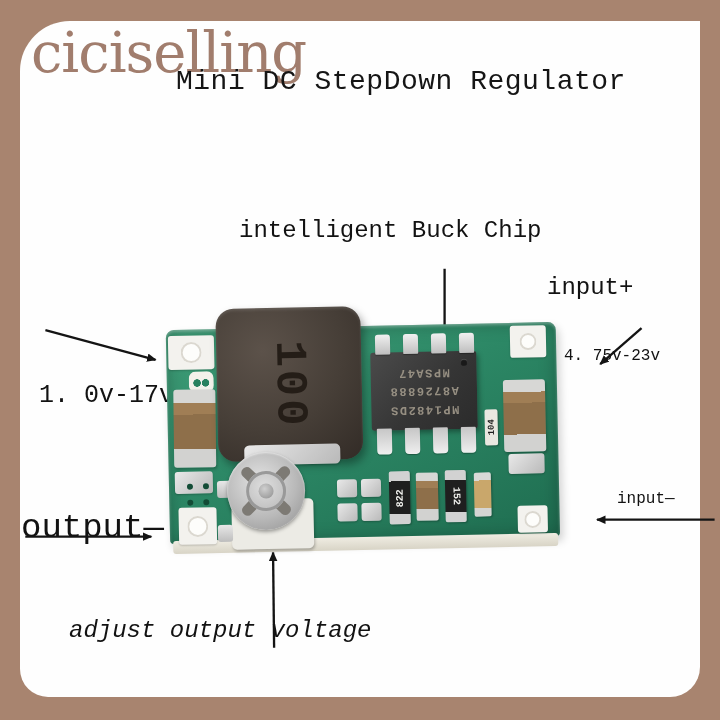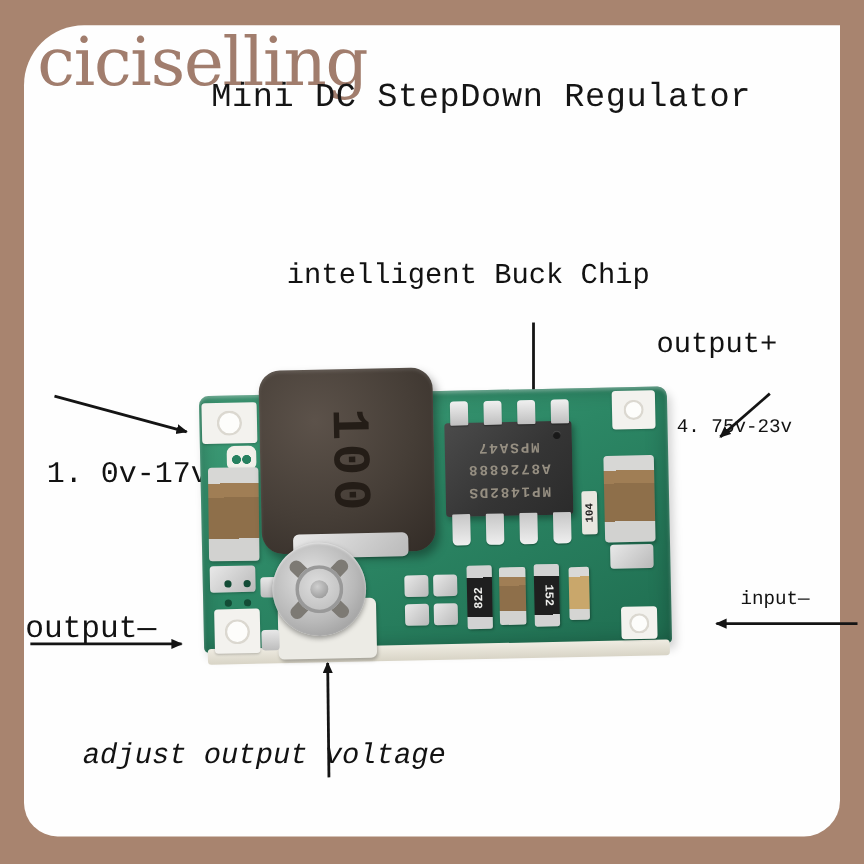--- a/index.html
+++ b/index.html
@@ -21,21 +21,21 @@
     letter-spacing:-1px;
   }
   .title{
     position:absolute;left:144px;top:33px;margin:12px;
     font-size:28px;font-weight:400;color:#151515;letter-spacing:.5px;
   }
   .lbl{position:absolute;color:#121212;white-space:nowrap;line-height:1.1;}
   .lbl-buck   {left:219px;top:197px;font-size:24px;font-family:Liberation Mono, monospace;}
   .lbl-outp   {left:17px; top:260px;font-size:24px;}
   .lbl-orange {left:19px; top:361px;font-size:25px;}
-  .lbl-out    {left:1px;  top:489px;font-size:26px;}
+  .lbl-out    {left:1px;  top:489px;font-size:34px;}
   .lbl-inp    {left:527px;top:254px;font-size:24px;}
   .lbl-irange {left:544px;top:327px;font-size:16px;}
   .lbl-in     {left:597px;top:470px;font-size:16px;}
   .lbl-adj    {left:49px; top:597px;font-size:24px;font-style:italic;}
   
   .arrows{position:absolute;left:0;top:0;width:720px;height:720px;pointer-events:none;}
   .arrows line{stroke:#141414;stroke-width:2.2;}
   
   .board{position:absolute;left:148px;top:305px;width:390px;height:224px;transform:rotate(-1.2deg);}
   .board-face{
@@ -123,21 +123,21 @@
 <body>
 
 <div class="canvas">
 
   <div class="watermark">ciciselling</div>
   <h1 class="title">Mini DC StepDown Regulator</h1>
 
   <div class="lbl lbl-buck">intelligent Buck Chip</div>
   <div class="lbl lbl-orange">1. 0v-17v</div>
   <div class="lbl lbl-out">output—</div>
-  <div class="lbl lbl-inp">output+</div>
+  <div class="lbl lbl-inp">input+</div>
   <div class="lbl lbl-irange">4. 75v-23v</div>
   <div class="lbl lbl-in">input—</div>
   <div class="lbl lbl-adj">adjust output voltage</div>
 
   <svg class="arrows" viewBox="0 0 680 676">
     <defs>
       <marker id="ah" markerWidth="10" markerHeight="10" refX="8" refY="4" orient="auto" markerUnits="userSpaceOnUse">
         <path d="M0,0 L9,4 L0,8 z" fill="#141414"></path>
       </marker>
     </defs>

